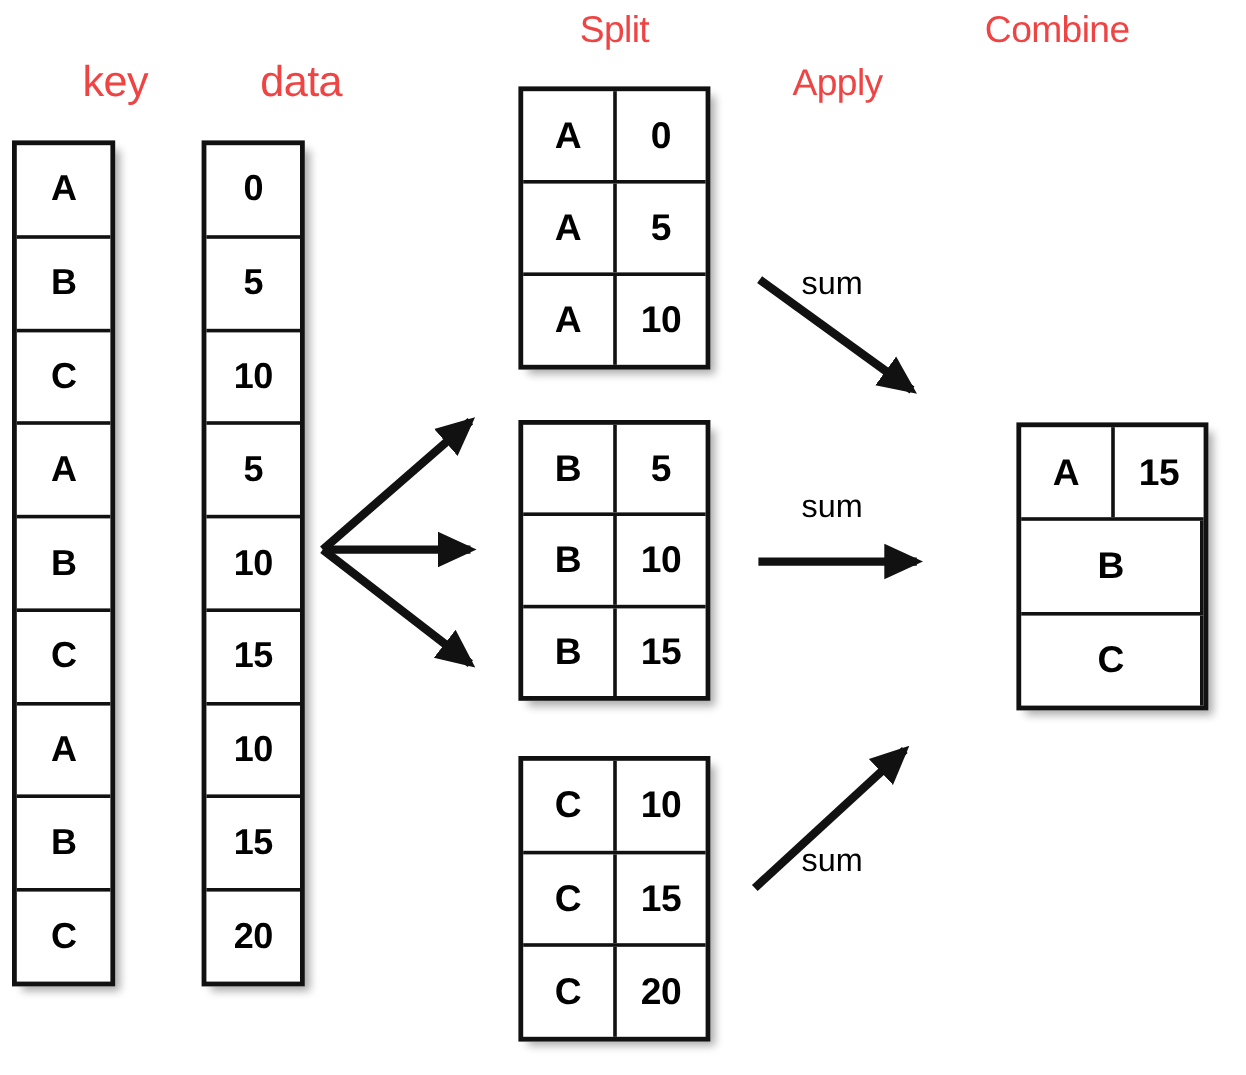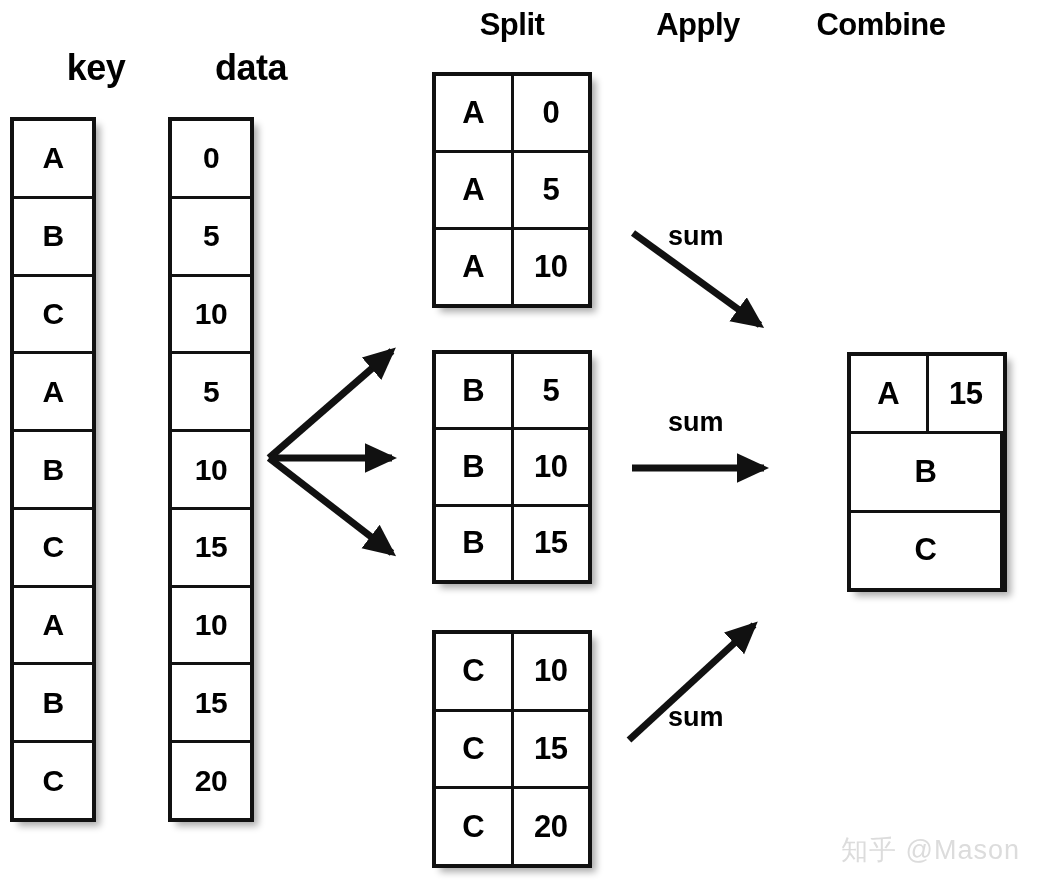--- a/index.html
+++ b/index.html
@@ -15,22 +15,22 @@
     position: relative;
     width: 1038px;
     height: 896px;
     background: #ffffff;
     overflow: hidden;
   }
 
   
   .heading {
     position: absolute;
-    font-weight: bold;
-    color: #000000;
+    font-weight: normal;
+    color: #ef4444;
     letter-spacing: -0.5px;
     white-space: nowrap;
     text-align: center;
     line-height: 1;
   }
   .heading.stage {
     font-size: 31px;
     top: 9px;
   }
   .heading.col {
@@ -86,21 +86,21 @@
     left: 0;
     top: 0;
     width: 1038px;
     height: 896px;
     overflow: visible;
     pointer-events: none;
   }
   .arrow-label {
     position: absolute;
     font-size: 27px;
-    font-weight: bold;
+    font-weight: normal;
     color: #000000;
     white-space: nowrap;
     line-height: 1;
   }
 
   
   .watermark {
     position: absolute;
     right: 18px;
     bottom: 28px;
@@ -114,21 +114,21 @@
 <body>
 
 <div id="canvas">
 
   <div class="heading col" style="left:0px; width:104px;">key</div>
 
   <div class="heading col" style="left:155px; width:104px;">data</div>
 
   <div class="heading stage" style="left:432px; width:160px;">Split</div>
 
-  <div class="heading stage" style="left:618px; width:160px;">Apply</div>
+  <div class="heading stage" style="left:618px; width:160px;margin-top:44px;">Apply</div>
 
   <div class="heading stage" style="left:800px; width:162px;text-align:center;">Combine</div>
 
   <div class="tbl stack" style="left:10px; top:117px; width:86px; height:705px;">
     <div class="row">
         <div class="cell">A</div>
       </div>
     <div class="row">
         <div class="cell">B</div>
       </div>
@@ -262,15 +262,14 @@
       <line x1="629" y1="740" x2="754" y2="625" stroke="#111111" stroke-width="7" marker-end="url(#ah)"></line>
     </g>
   </svg>
 
   <div class="arrow-label" style="left:668px; top:223px;">sum</div>
 
   <div class="arrow-label" style="left:668px; top:409px;">sum</div>
 
   <div class="arrow-label" style="left:668px; top:704px;">sum</div>
 
-  <div class="watermark">知乎 @Mason</div>
 
 </div>
 
 </body></html>

